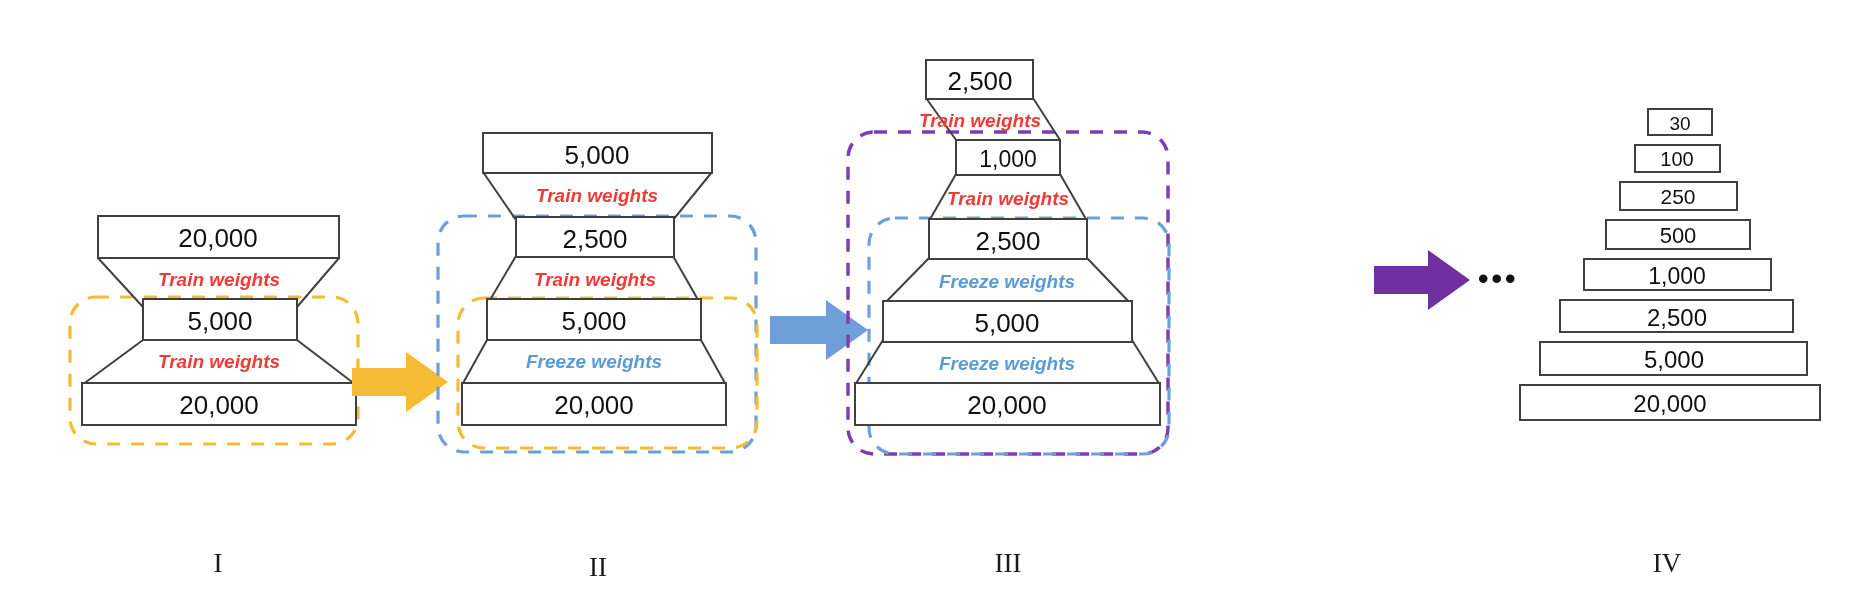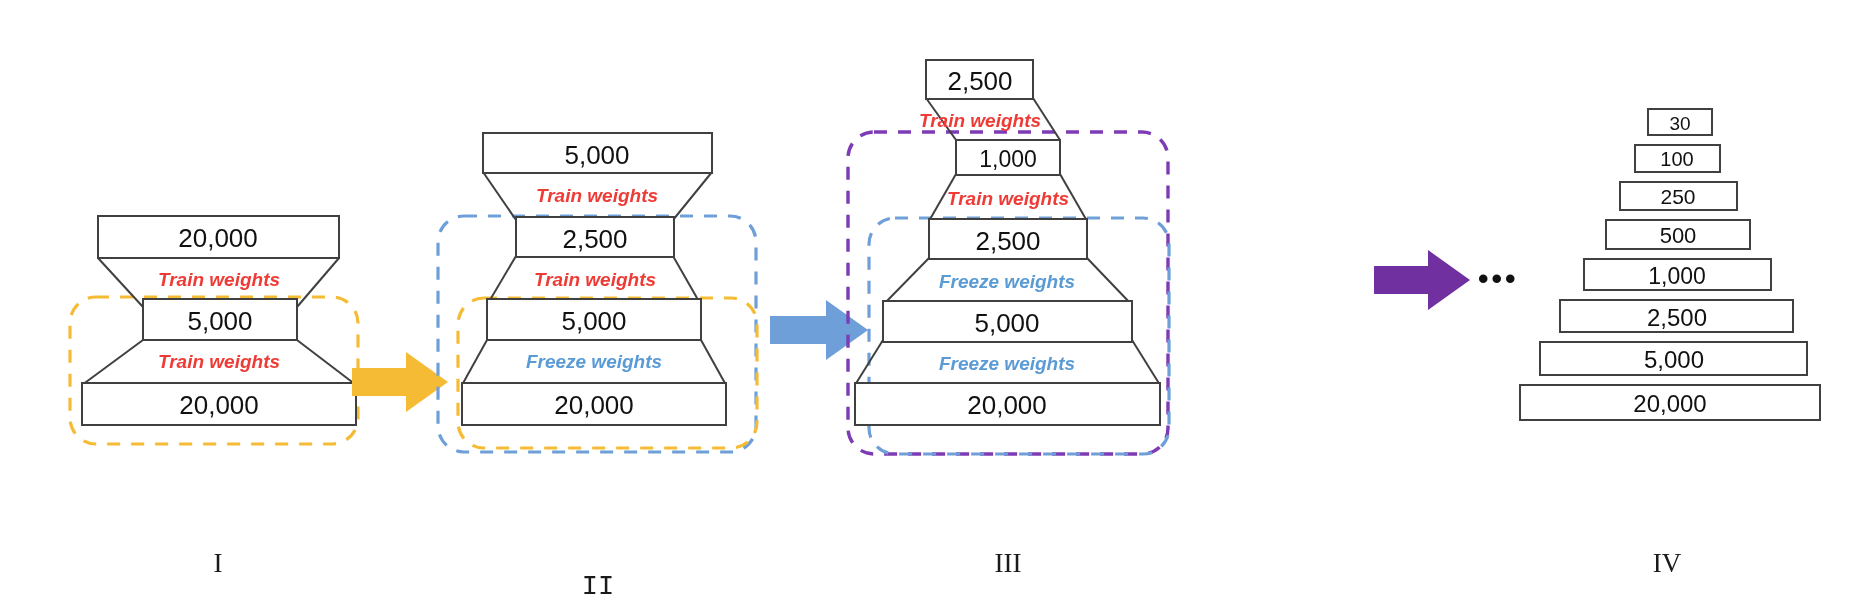--- a/index.html
+++ b/index.html
@@ -79,21 +79,21 @@
     <rect class="boxline" x="67" y="299" width="214" height="41"></rect>
     <text class="lyr-txt" x="174" y="330" font-size="26">5,000</text>
 
     <rect class="boxline" x="42" y="383" width="264" height="42"></rect>
     <text class="lyr-txt" x="174" y="414" font-size="26">20,000</text>
 
     <text class="wt-txt train" x="177" y="202" font-size="19">Train weights</text>
     <text class="wt-txt train" x="175" y="286" font-size="19">Train weights</text>
     <text class="wt-txt freeze" x="174" y="368" font-size="19">Freeze weights</text>
   </svg>
-  <div class="lbl-roman" style="left:118px;top:572px;font-family:Liberation Mono, monospace;">II</div>
+  <div class="lbl-roman" style="left:118px;top:552px;">II</div>
 </div>
 
 <svg width="110" height="80" style="position:absolute;left:768px;top:296px;">
   <path class="arrow-blue" d="M2 20 L58 20 L58 4 L100 34 L58 64 L58 48 L2 48 Z"></path>
 </svg>
 
 <div class="stage" style="left:830px;top:0;">
   <svg width="360" height="520">
 
     <rect class="dash-purple" x="18" y="132" width="320" height="322" rx="26" ry="26"></rect>

